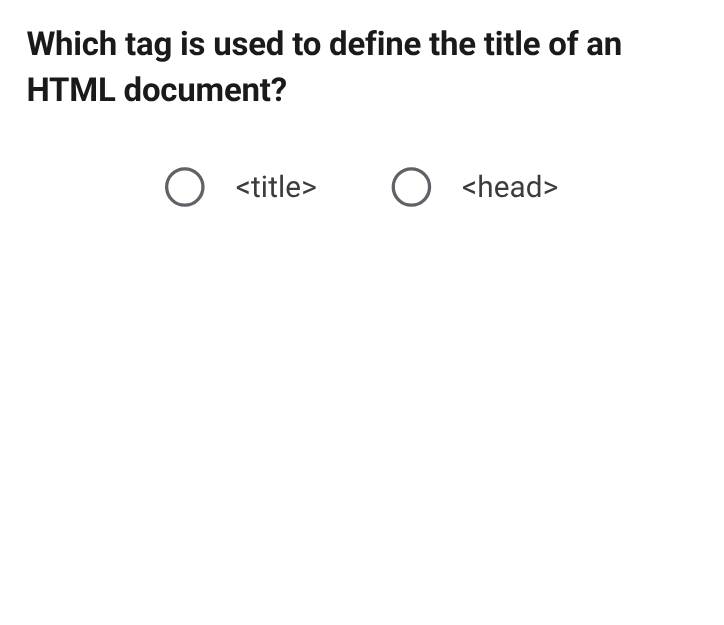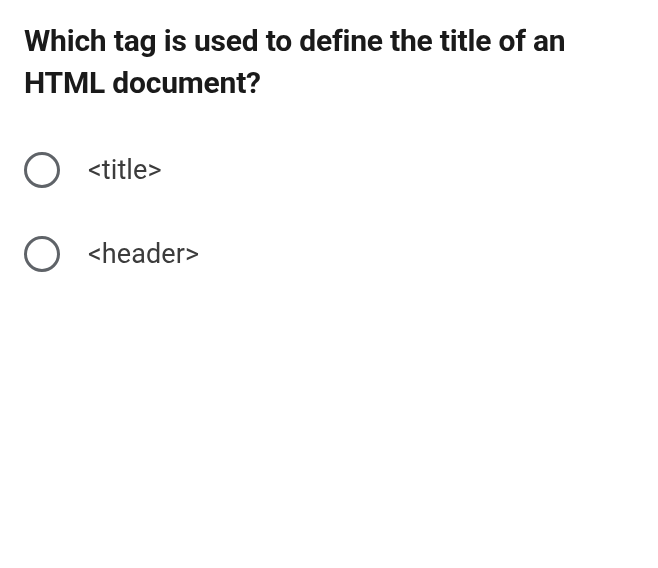--- a/index.html
+++ b/index.html
@@ -18,22 +18,22 @@
     .question {
       font-size: 30px;
       font-weight: 700;
       line-height: 1.4;
       color: #1a1a1a;
       margin-bottom: 48px;
       letter-spacing: -0.2px;
     }
     .options {
       display: flex;
-      flex-direction: column;
-      gap: 48px;
+      gap: 68px;
+      justify-content: center;
     }
     .option {
       display: flex;
       align-items: center;
       gap: 28px;
       cursor: pointer;
     }
     .radio {
       width: 36px;
       height: 36px;
@@ -54,15 +54,15 @@
 
 <div class="question">Which tag is used to define the title of an HTML document?</div>
 
 <div class="options">
   <div class="option">
     <span class="radio"></span>
     <span class="option-label">&lt;title&gt;</span>
   </div>
   <div class="option">
     <span class="radio"></span>
-    <span class="option-label">&lt;header&gt;</span>
+    <span class="option-label">&lt;head&gt;</span>
   </div>
 </div>
 
 </body></html>

